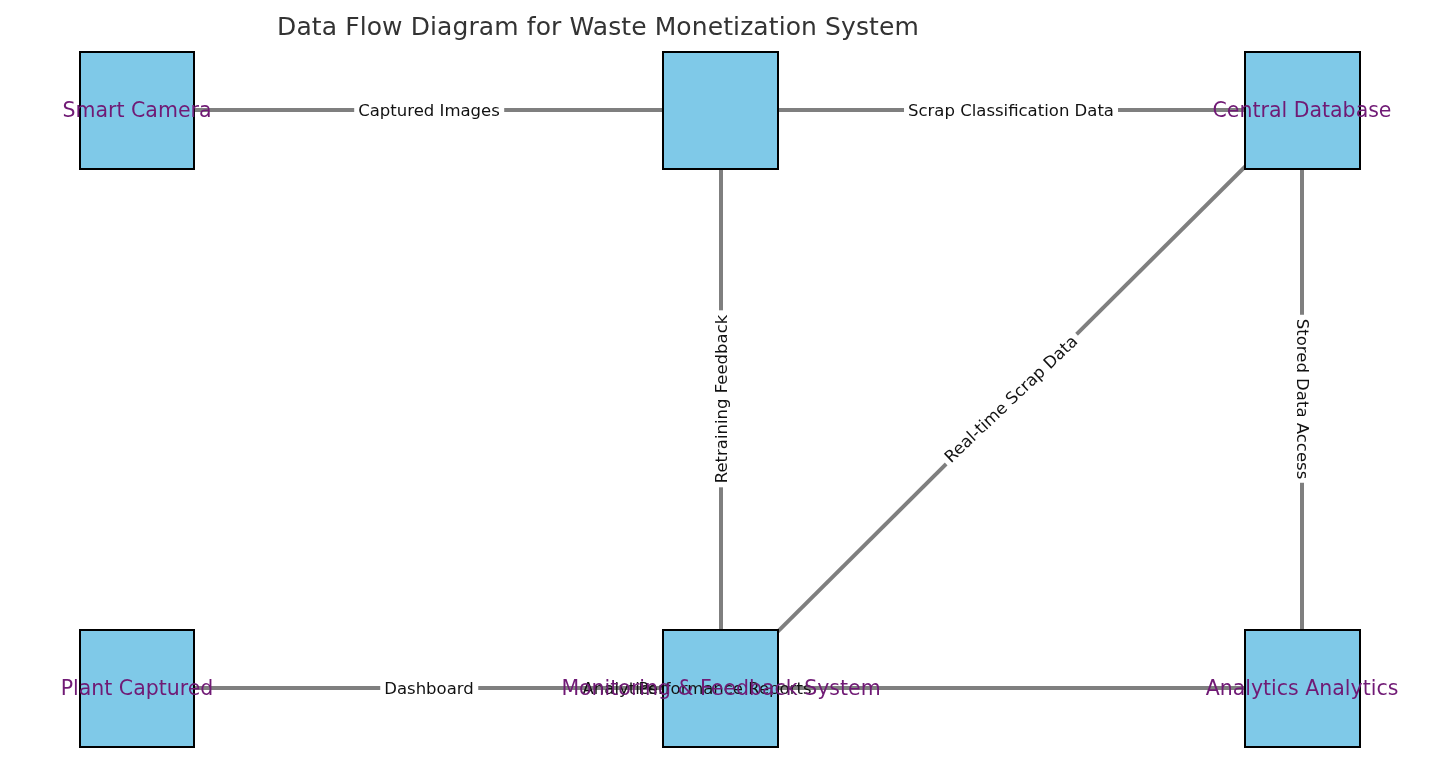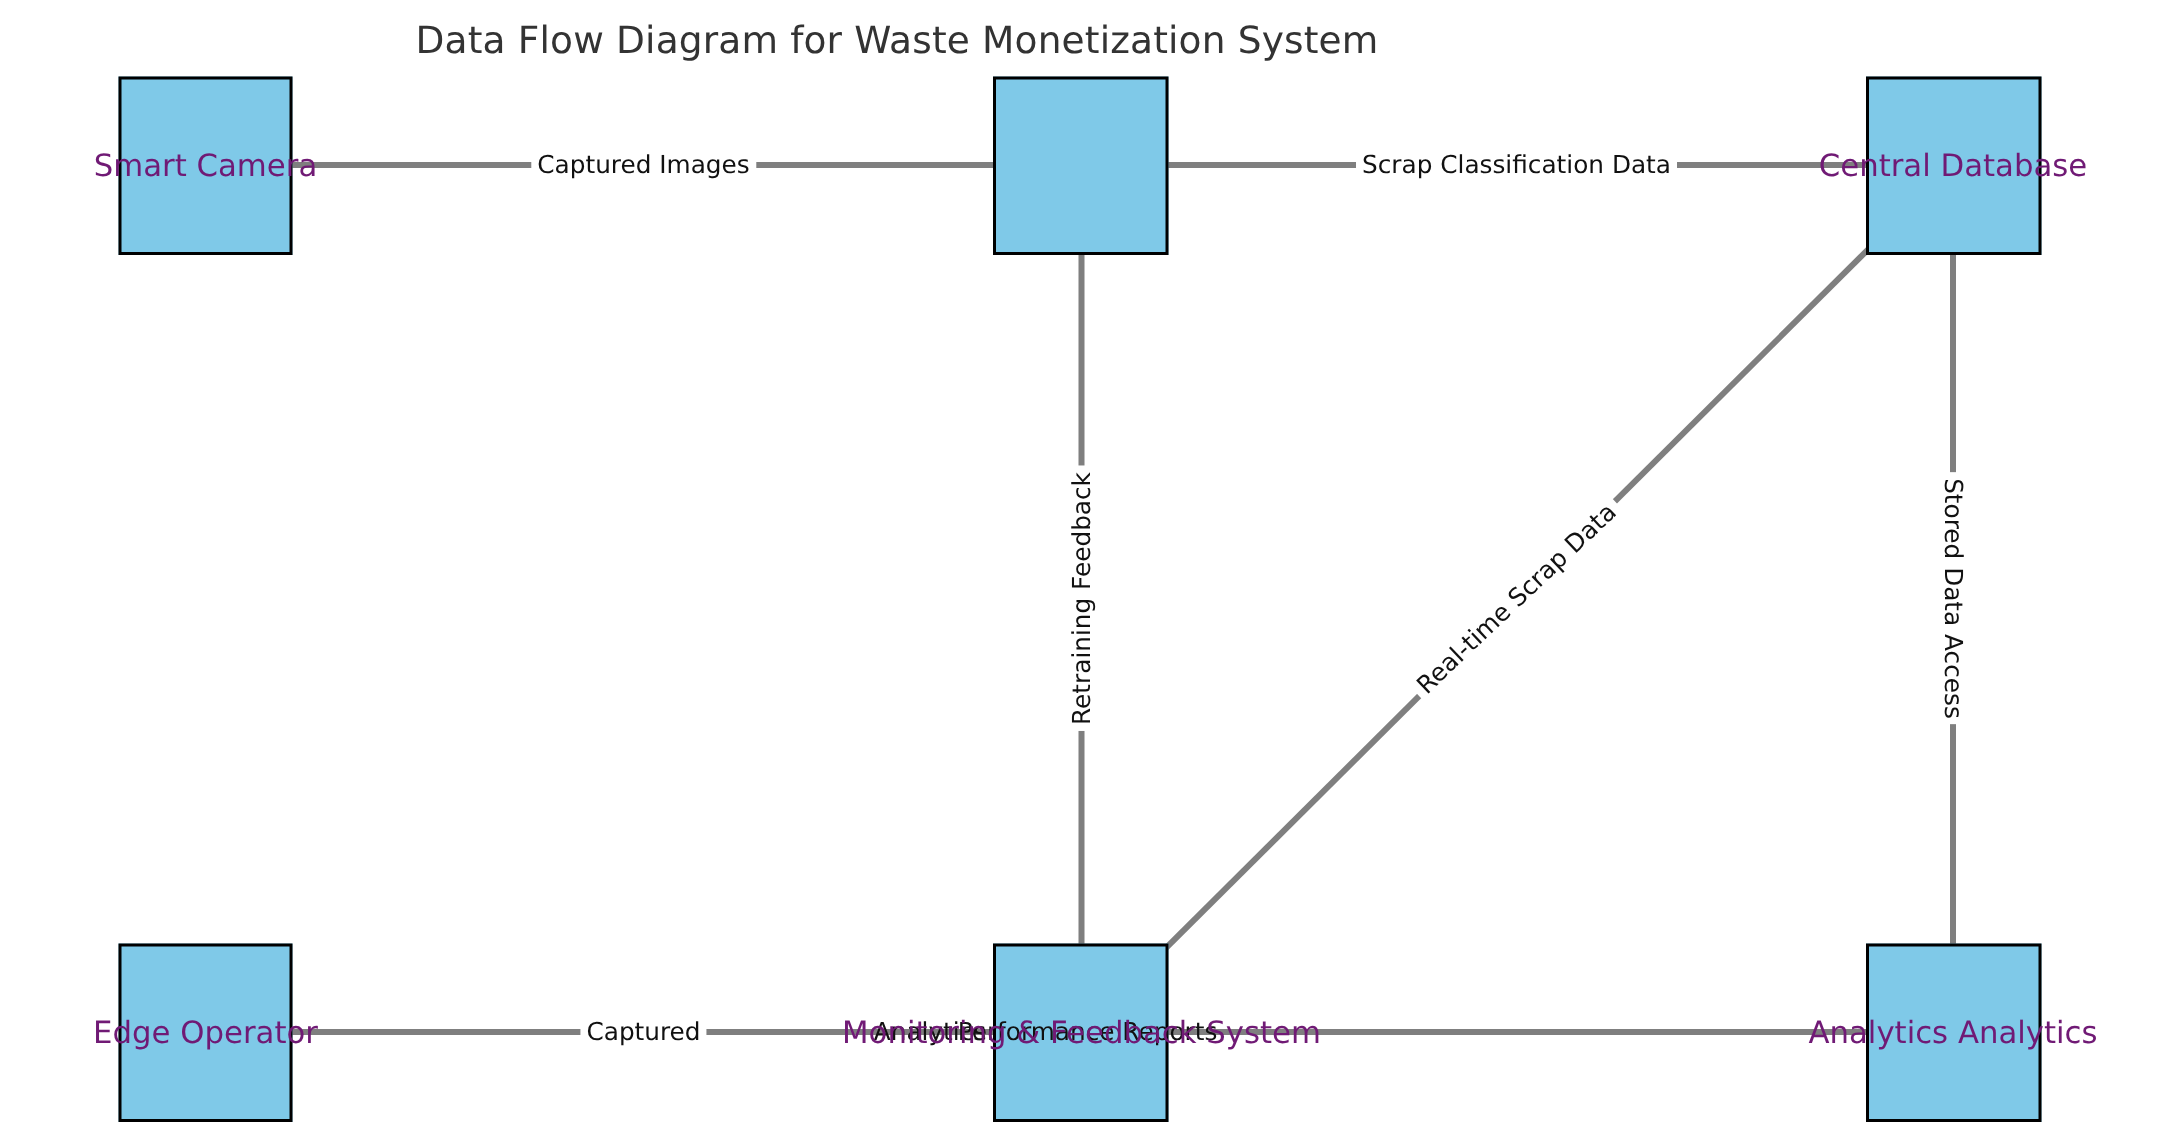--- a/index.html
+++ b/index.html
@@ -98,23 +98,23 @@
   <div class="node-box" style="left:1244px; top:51px; width:117px; height:119px;"></div>
   <div class="node-box" style="left:79px; top:629px; width:116px; height:119px;"></div>
   <div class="node-box" style="left:662px; top:629px; width:117px; height:119px;"></div>
   <div class="node-box" style="left:1244px; top:629px; width:117px; height:119px;"></div>
 
   <div class="edge-label" style="left:429px; top:110px;">Captured Images</div>
   <div class="edge-label" style="left:1011px; top:110px;">Scrap Classification Data</div>
   <div class="edge-label rot90" style="left:721px; top:399px;">Retraining Feedback</div>
   <div class="edge-label rotdiag" style="left:1011px; top:399px;">Real-time Scrap Data</div>
   <div class="edge-label rotm90" style="left:1302px; top:399px;">Stored Data Access</div>
-  <div class="edge-label" style="left:429px; top:688px;">Captured</div>
+  <div class="edge-label" style="left:429px; top:688px;">Dashboard</div>
   <div class="edge-label overlap" style="left:620px; top:688px;">Analytics</div>
   <div class="edge-label overlap" style="left:721px; top:688px;padding-left:12px;">Performance Reports</div>
 
   <div class="node-label" style="left:137px; top:110px;">Smart Camera</div>
   <div class="node-label" style="left:1302px; top:110px;">Central Database</div>
-  <div class="node-label" style="left:137px; top:688px;">Edge Operator</div>
+  <div class="node-label" style="left:137px; top:688px;">Plant Captured</div>
   <div class="node-label" style="left:721px; top:688px;">Monitoring &amp; Feedback System</div>
   <div class="node-label" style="left:1302px; top:688px;">Analytics Analytics</div>
 
 </div>
 
 </body></html>

